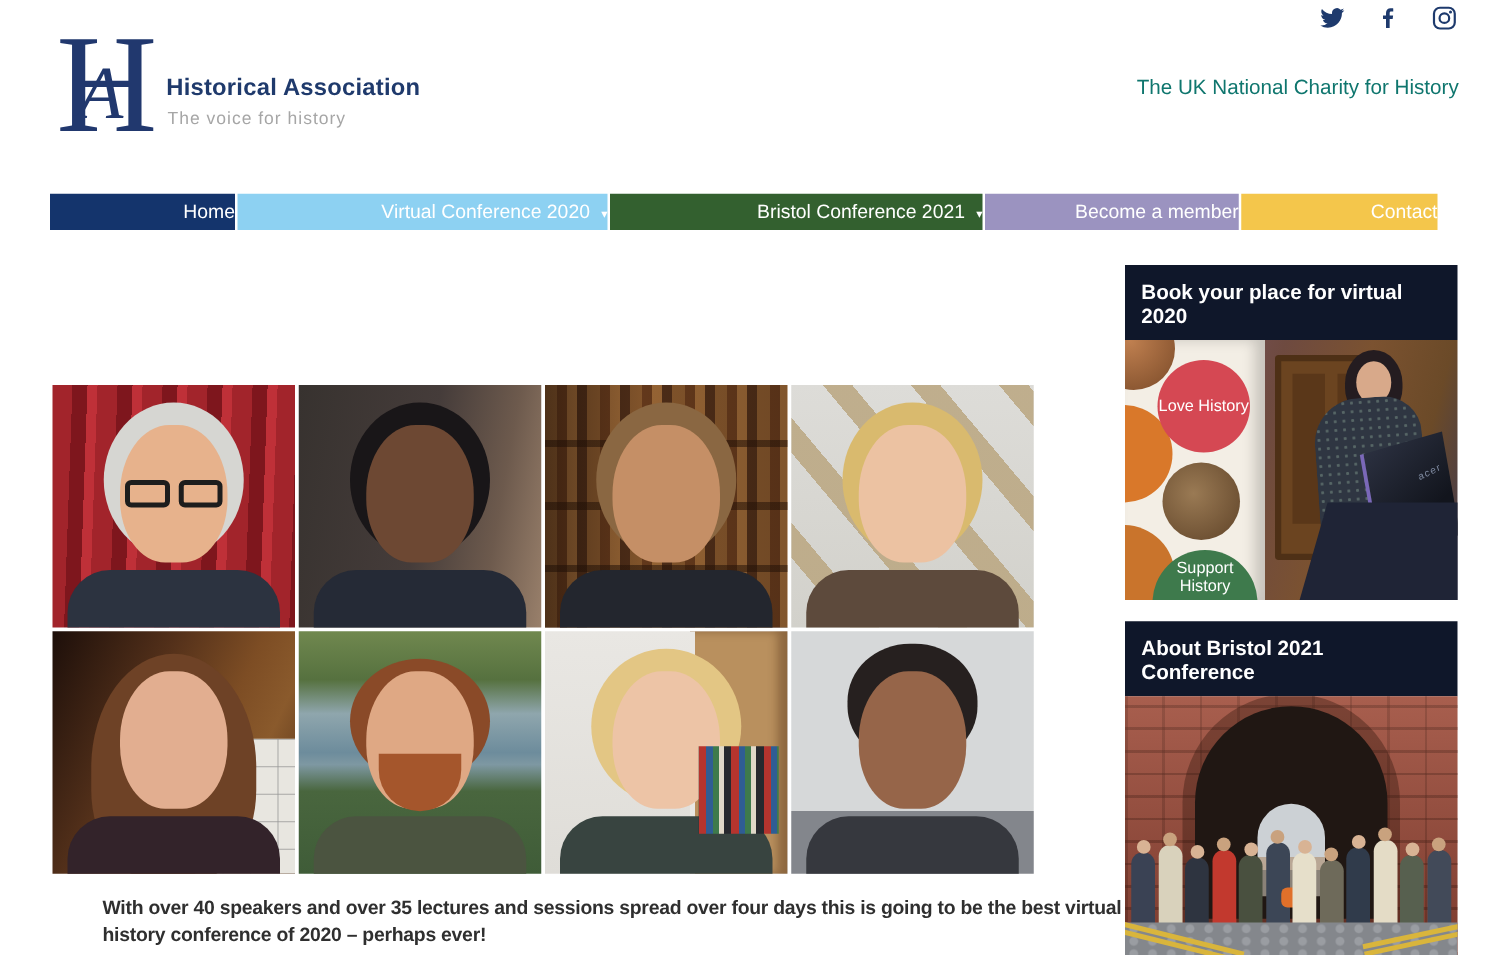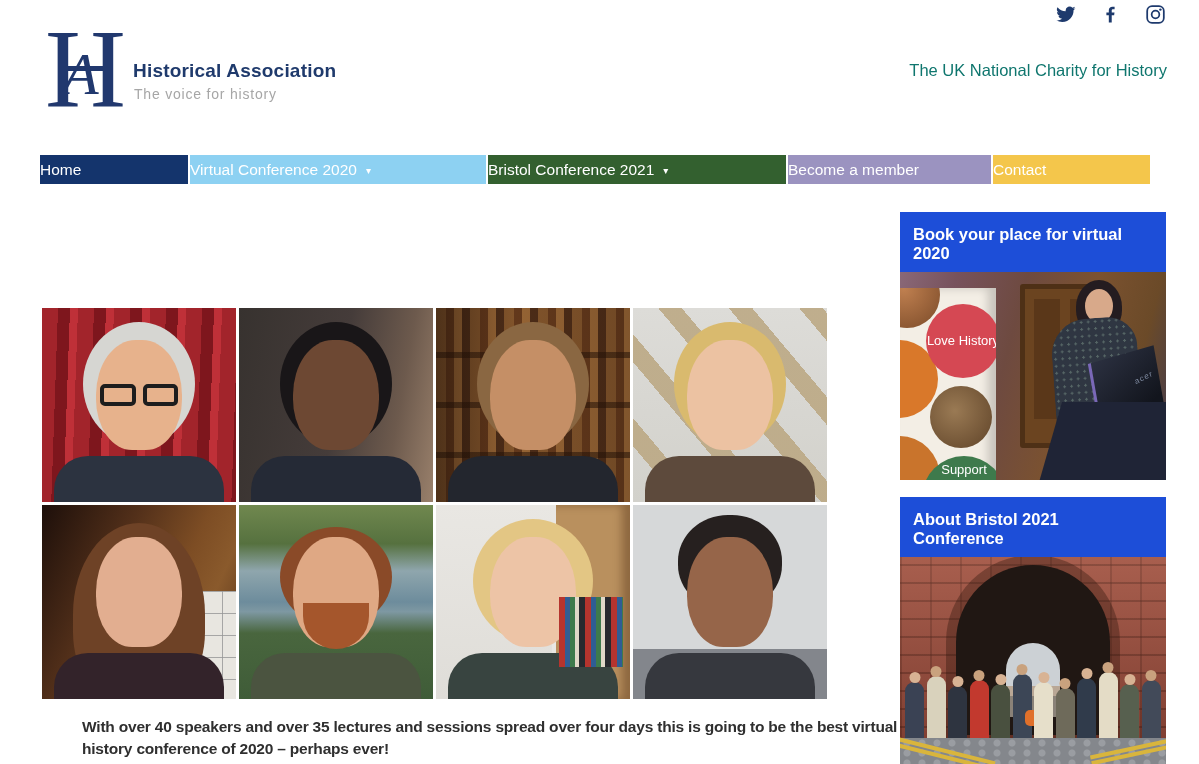--- a/index.html
+++ b/index.html
@@ -16,21 +16,21 @@
   .logo-mark { position:absolute; left:0; top:0; width:86px; height:100px; color:#21386e; }
   .logo-h { font-family:"Liberation Serif", serif; font-size:112px; line-height:100px; font-weight:400; letter-spacing:0; }
   .logo-a { position:absolute; left:17px; top:26px; font-family:"Liberation Serif", serif; font-style:italic; font-size:60px; line-height:60px; color:#21386e; }
   .logo-title { position:absolute; left:88px; top:42px; font-size:19px; font-weight:600; color:#1f3a6c; letter-spacing:.2px; }
   .logo-tagline { position:absolute; left:89px; top:68px; font-size:14px; color:#a6a6a6; letter-spacing:.8px; }
 
   .charity-tagline { position:absolute; top:61px; right:32px; font-size:16.5px; color:#0f766e; }
 
   
   .navbar { position:absolute; left:40px; top:155px; width:1110px; height:29px; display:flex; gap:2px; }
-  .nav-item { height:29px; color:#fff; font-size:15.5px; display:flex; align-items:center; justify-content:flex-start; cursor:pointer; white-space:nowrap; }
+  .nav-item { height:29px; color:#fff; font-size:15.5px; display:flex; align-items:center; justify-content:flex-end; cursor:pointer; white-space:nowrap;padding-left:20px; }
   .nav-item .caret { font-size:10px; margin-left:9px; position:relative; top:1px; }
   .nav-home { width:148px; background:#14346c; }
   .nav-virtual { width:296px; background:#8dd1f2; }
   .nav-bristol { width:298px; background:#33602f; }
   .nav-member { width:203px; background:#9b93c0; }
   .nav-contact { width:157px; background:#f4c64b; }
 
   
   .page-title { position:absolute; left:42px; top:237px; font-size:35px; font-weight:400; color:#1b4e8f; letter-spacing:-.2px; }
 
@@ -78,30 +78,30 @@
 
   .p8 { --bg:linear-gradient(180deg,#d6d8d9 0 74%,#83868c 74% 100%); --hair:#26201f; --skin:#966549; --shirt:#36383e; }
   .p8 .hair { width:104px; height:96px; top:10px; border-radius:48%; }
 
   .intro { position:absolute; left:42px; top:716px; width:850px; font-size:15.5px; font-weight:700; color:#2f2f2f; line-height:1.42; letter-spacing:-.2px;margin-left:40px; }
 
   
   .side-panel { position:absolute; left:900px; width:266px; cursor:pointer; }
   .panel-1 { top:212px; }
   .panel-2 { top:497px; }
-  .panel-header { height:60px; background:#1d4ed8; color:#fff; font-weight:700; font-size:16.5px; padding:13px 13px 0; }
+  .panel-header { height:60px; background:#0f172a; color:#fff; font-weight:700; font-size:16.5px; padding:13px 13px 0; }
   .panel-image { position:relative; overflow:hidden; width:266px; }
   .panel-1 .panel-image { height:208px; }
   .panel-2 .panel-image { height:207px; }
 
   
   .scene1 { background:linear-gradient(105deg,#8a6878 0%,#77525c 18%,#6e4a40 40%,#7b5230 62%,#6b4a28 82%,#3f3a52 100%); }
   .s1-door { position:absolute; left:120px; top:12px; width:88px; height:164px; background:#6b4420; border:5px solid #4e3016; border-radius:3px; }
   .s1-door::before { content:''; position:absolute; left:9px; top:10px; width:26px; height:120px; background:#5a3719; box-shadow:36px 0 0 #5a3719; }
-  .s1-banner { position:absolute; left:0; top:16px; width:96px; height:208px; background:#f3eee5; overflow:hidden; box-shadow:inset -8px 0 10px rgba(0,0,0,.18); }
+  .s1-banner { position:absolute; left:0; top:0; width:112px; height:208px; background:#f3eee5; overflow:hidden; box-shadow:inset -8px 0 10px rgba(0,0,0,.18); }
   .circ { position:absolute; border-radius:50%; color:#fff; font-size:13px; line-height:1.15; display:flex; align-items:center; justify-content:center; text-align:center; }
   .c-photo-top { left:-26px; top:-26px; width:66px; height:66px; background:radial-gradient(circle at 45% 40%,#c08050,#7a4a28); }
   .c-orange-left { left:-40px; top:52px; width:78px; height:78px; background:#d9782a; }
   .c-red { left:26px; top:16px; width:74px; height:74px; background:#d54853; }
   .c-photo-mid { left:30px; top:98px; width:62px; height:62px; background:radial-gradient(circle at 40% 40%,#9a7a54,#5f4328); }
   .c-orange-bl { left:-42px; top:148px; width:82px; height:82px; background:#c9742c; }
   .c-green { left:22px; top:168px; width:84px; height:84px; background:#3e7a4c; align-items:flex-start; padding-top:7px; }
   .s1-woman-hair { position:absolute; left:176px; top:8px; width:46px; height:54px; border-radius:50% 50% 44% 44%; background:#241c20; }
   .s1-woman-face { position:absolute; left:185px; top:17px; width:28px; height:34px; border-radius:50%; background:#d8a98a; }
   .s1-woman-body { position:absolute; left:154px; top:46px; width:86px; height:132px; border-radius:36px 30px 0 0; background:#2f3642;

